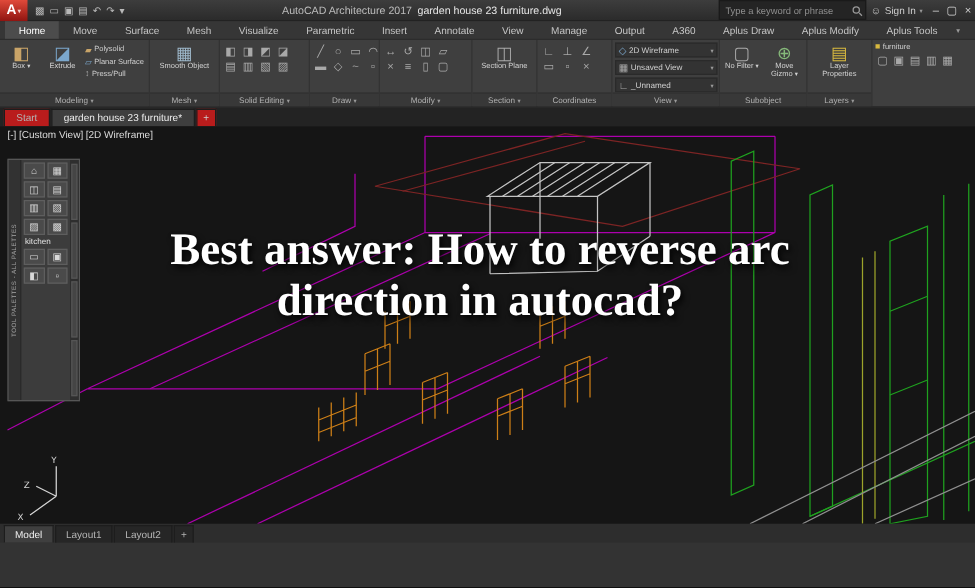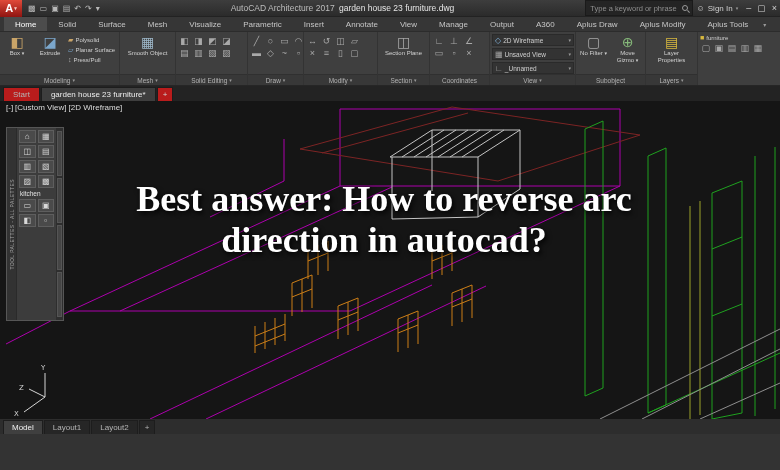--- a/index.html
+++ b/index.html
@@ -6,21 +6,21 @@
   html,body { width:780px; height:470px; background:#000; font-family:"Liberation Sans",sans-serif; }
   .app { width:780px; height:470px; display:flex; flex-direction:column; background:#333; overflow:hidden; position:relative; }
 
   
   .titlebar { height:17px; background:linear-gradient(#3d3d3d,#2b2b2b); display:flex; align-items:center; gap:4px; padding-right:3px; color:#c9c9c9; font-size:8px; border-bottom:1px solid #222; }
   .app-logo { width:22px; height:17px; background:linear-gradient(#e04a3a,#8f1410); color:#fff; font-weight:bold; font-size:11px; display:flex; align-items:center; justify-content:center; gap:1px; cursor:default; }
   .app-logo .lc { font-size:5px; color:#f3c9c2; }
   .qat { display:flex; gap:4px; font-size:8px; color:#b9b9b9; padding-left:2px; }
   .title { flex:1; text-align:center; font-size:8.5px; color:#bdbdbd; white-space:nowrap; overflow:hidden; }
   .title .doc { color:#e6e6e6; margin-left:2px; }
-  .search { display:flex; align-items:center; gap:5px; background:#242424; border:1px solid #1a1a1a; padding:0 4px; height:16px; color:#8f8f8f; font-size:7.5px; }
+  .search { display:flex; align-items:center; gap:15px; background:#242424; border:1px solid #1a1a1a; padding:0 4px; height:16px; color:#8f8f8f; font-size:7.5px; }
   .s-lens { width:6px; height:6px; border:1px solid #9a9a9a; border-radius:50%; position:relative; display:inline-block; }
   .s-lens::after { content:""; position:absolute; width:3px; height:1px; background:#9a9a9a; transform:rotate(45deg); left:4px; top:5px; }
   .signin { display:flex; align-items:center; gap:3px; font-size:8px; color:#cfcfcf; }
   .win-controls { display:flex; gap:6px; font-size:9px; color:#d2d2d2; padding-left:4px; }
 
   
   .ribbon-tabs { height:15px; background:#363636; display:flex; align-items:stretch; padding-left:4px; font-size:8px; color:#c6c6c6; border-bottom:1px solid #2c2c2c; }
   .rtab { padding:0 11px; display:flex; align-items:center; white-space:nowrap; }
   .rtab.active { background:#4c4c4c; color:#fff; }
   .rtab-caret { display:flex; align-items:center; padding:0 4px; color:#9a9a9a; font-size:6px; }
@@ -117,21 +117,21 @@
     </div>
     <div class="win-controls">
       <span>–</span>
       <span>▢</span>
       <span>×</span>
     </div>
   </div>
 
   <div class="ribbon-tabs">
     <span class="rtab active">Home</span>
-    <span class="rtab">Solid</span>
+    <span class="rtab">Move</span>
     <span class="rtab">Surface</span>
     <span class="rtab">Mesh</span>
     <span class="rtab">Visualize</span>
     <span class="rtab">Parametric</span>
     <span class="rtab">Insert</span>
     <span class="rtab">Annotate</span>
     <span class="rtab">View</span>
     <span class="rtab">Manage</span>
     <span class="rtab">Output</span>
     <span class="rtab">A360</span>

